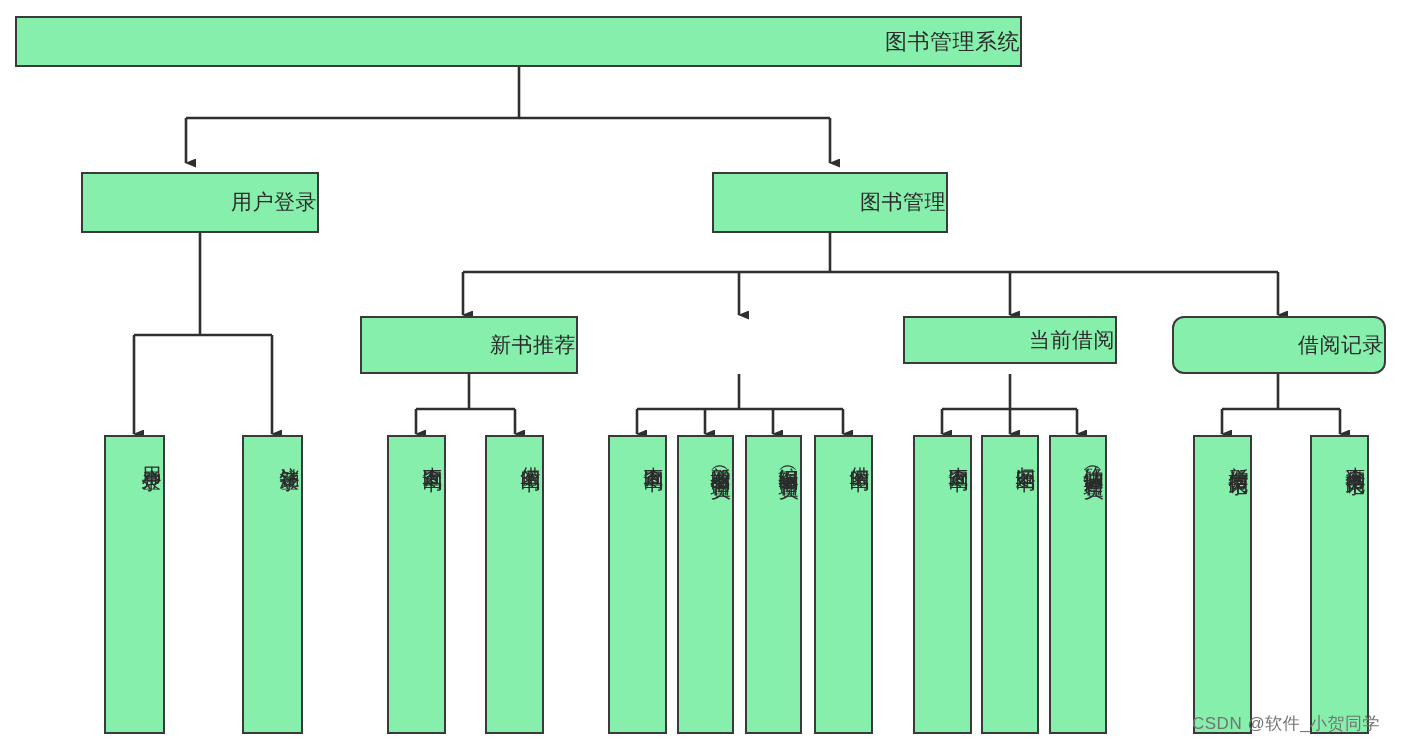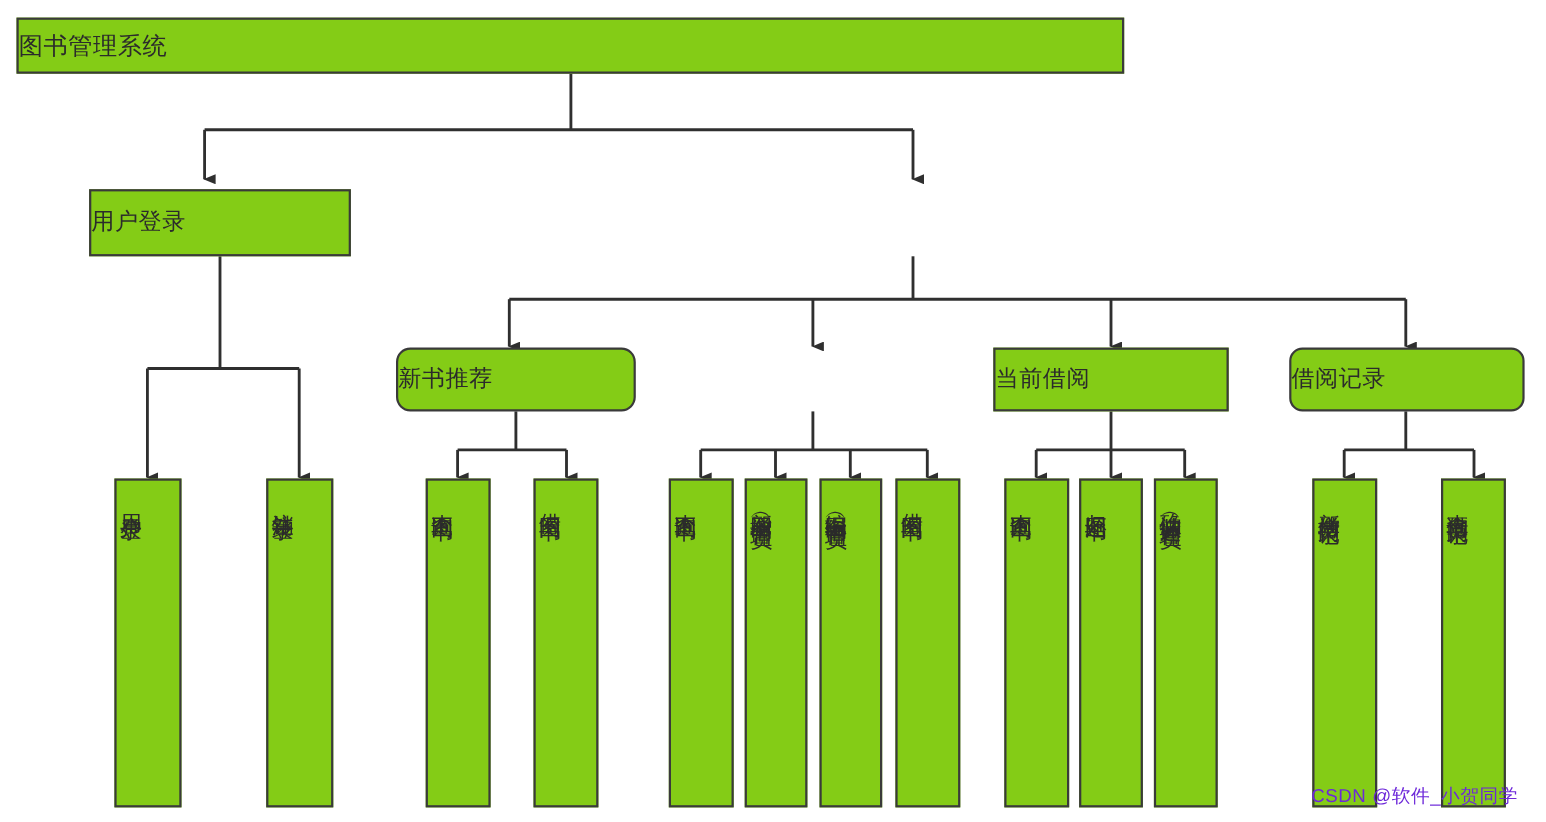--- a/index.html
+++ b/index.html
@@ -1,35 +1,35 @@
 <!DOCTYPE html>
 <html><head>
 <meta charset="utf-8">
 <style>
   html,body{margin:0;padding:0;background:#ffffff;}
   body{width:1405px;height:747px;position:relative;overflow:hidden;
        font-family:"Liberation Sans","DejaVu Sans",sans-serif;}
   #stage{position:absolute;inset:0;width:1405px;height:747px;}
   svg.edges{position:absolute;left:0;top:0;width:1405px;height:747px;pointer-events:none;}
 
-  .node{position:absolute;box-sizing:border-box;background:#84cc16;
-        border:2.5px solid #3a3a3a;display:flex;align-items:center;justify-content:flex-start;}
+  .node{position:absolute;box-sizing:border-box;background:#86efac;
+        border:2.5px solid #3a3a3a;display:flex;align-items:center;justify-content:flex-end;}
   .node .lbl{color:#2b2b2b;line-height:1.18;text-align:center;white-space:pre;}
 
   
   .node.h .lbl{font-size:21px;letter-spacing:0.5px;}
   #n-root .lbl{font-size:22px;}
 
   
   .node.v{align-items:flex-start;padding-top:14px;}
   .node.v .lbl{writing-mode:vertical-rl;text-orientation:upright;
                font-size:20px;letter-spacing:2px;white-space:normal;}
 
   .watermark{position:absolute;left:1192px;top:712px;font-size:17px;
-             color:#6d28d9;letter-spacing:0.5px;white-space:nowrap;}
+             color:#737373;letter-spacing:0.5px;white-space:nowrap;}
 </style>
 </head>
 <body>
 
 <div id="stage">
 
   <svg class="edges" viewBox="0 0 1405 747">
     <defs>
       <marker id="arrow" markerWidth="9" markerHeight="11" refX="4.5" refY="10" orient="auto" markerUnits="userSpaceOnUse">
         <path d="M0,0 L9,0 L4.5,11 Z" fill="#2f2f2f"></path>
@@ -79,25 +79,28 @@
     </g>
   </svg>
 
   <div class="node h" id="n-root" style="left:15px;top:16px;width:1007px;height:51px;">
     <span class="lbl">图书管理系统</span>
   </div>
 
   <div class="node h" style="left:81px;top:172px;width:238px;height:61px;">
     <span class="lbl">用户登录</span>
   </div>
+  <div class="node h" style="left:712px;top:172px;width:236px;height:61px;">
+    <span class="lbl">图书管理</span>
+  </div>
 
-  <div class="node h" style="left:360px;top:316px;width:218px;height:58px;border-radius:13px;">
+  <div class="node h" style="left:360px;top:316px;width:218px;height:58px;">
     <span class="lbl">新书推荐</span>
   </div>
-  <div class="node h" style="left:903px;top:316px;width:214px;height:58px;">
+  <div class="node h" style="left:903px;top:316px;width:214px;height:48px;">
     <span class="lbl">当前借阅</span>
   </div>
   <div class="node h" style="left:1172px;top:316px;width:214px;height:58px;border-radius:12px;">
     <span class="lbl">借阅记录</span>
   </div>
 
   <div class="node v" style="left:104px;top:435px;width:61px;height:299px;">
     <span class="lbl">用户登录</span>
   </div>
   <div class="node v" style="left:242px;top:435px;width:61px;height:299px;">

